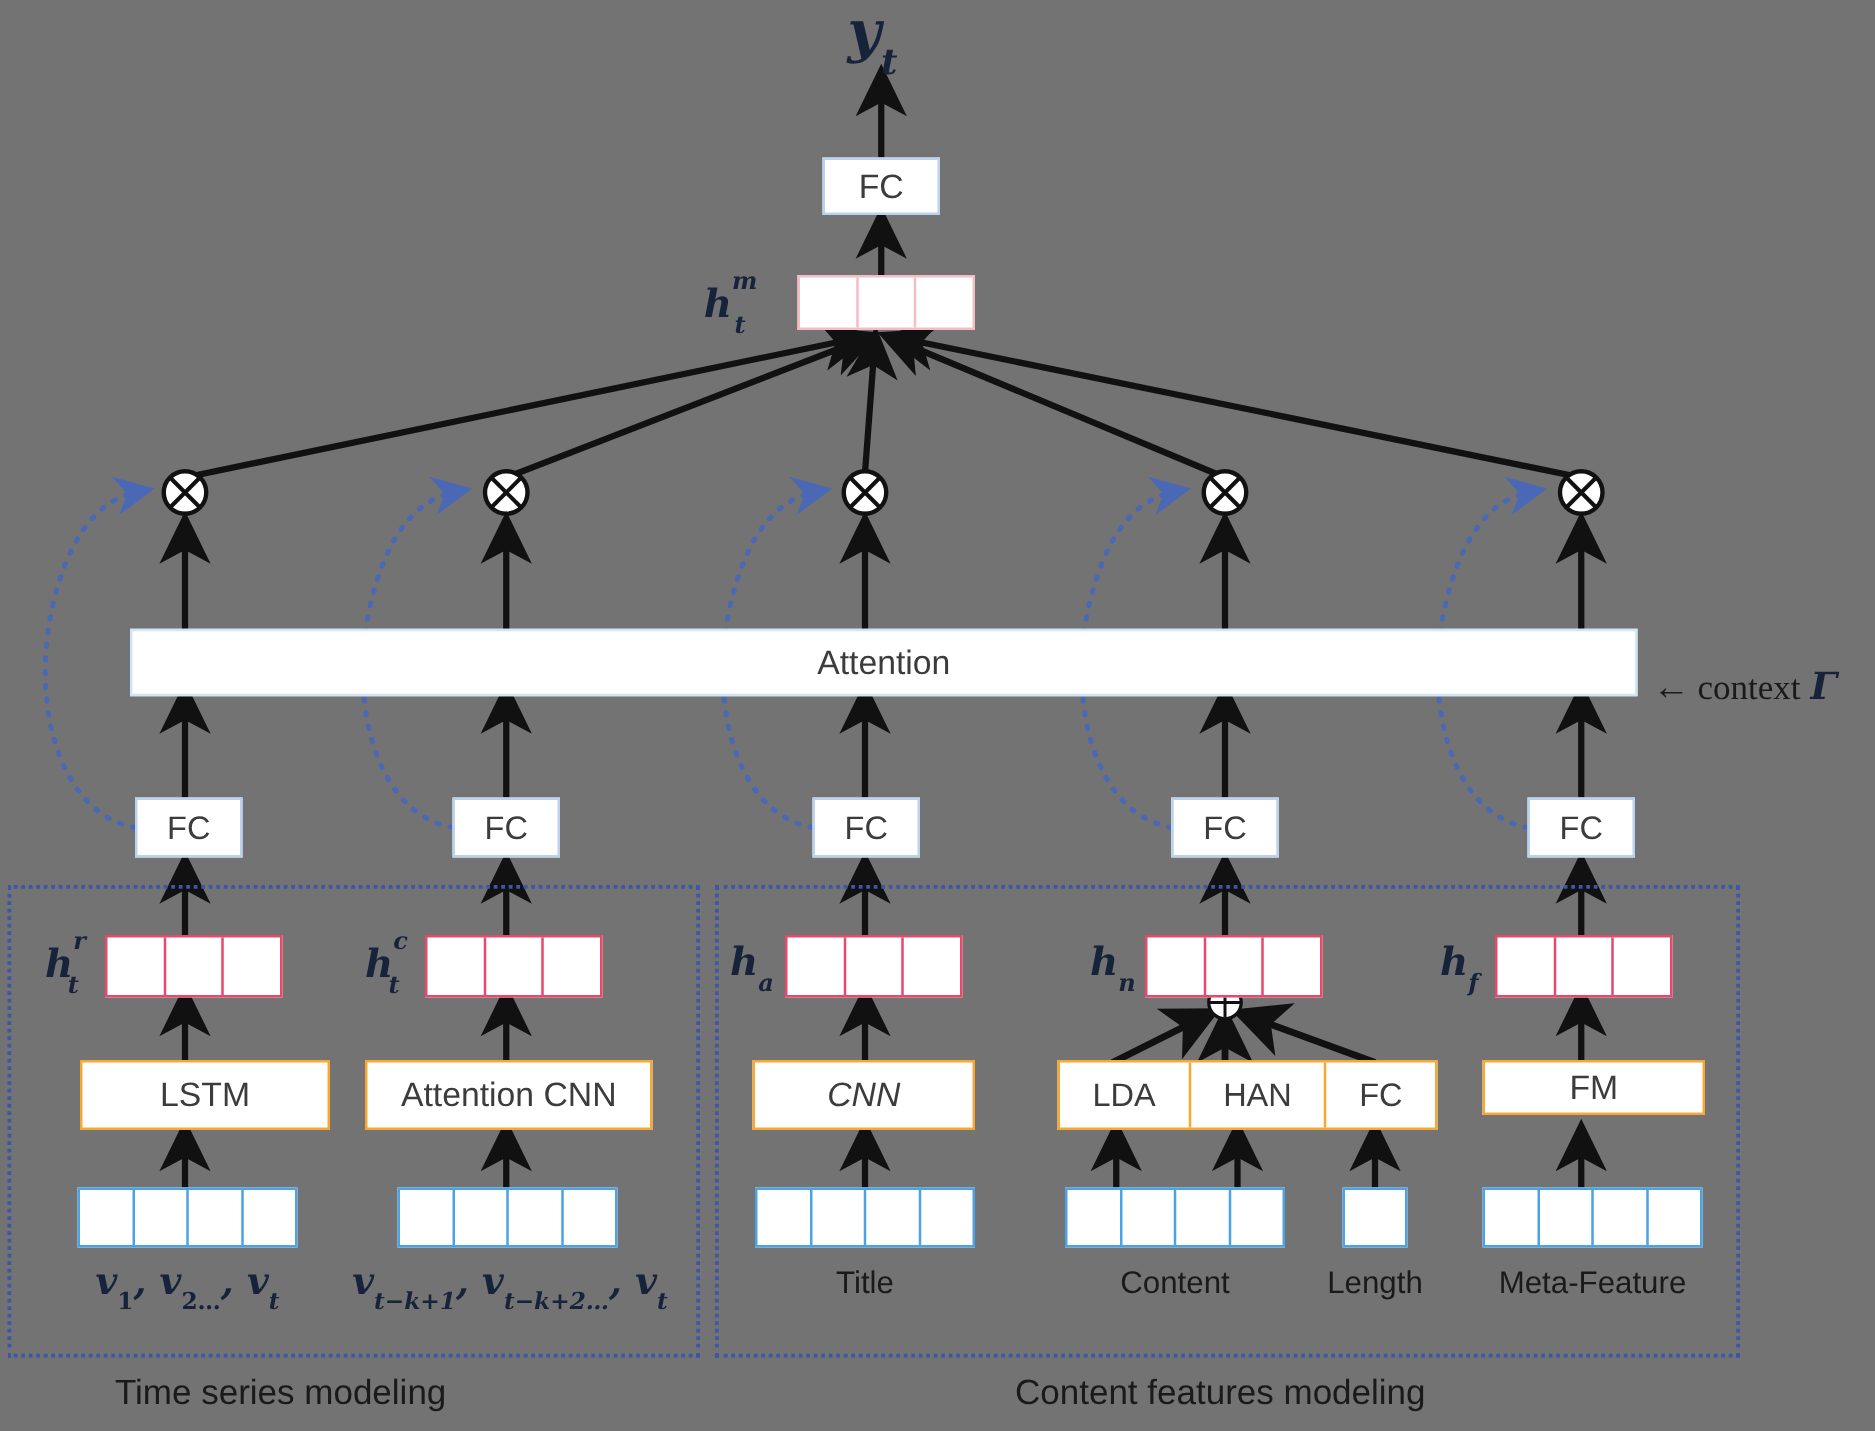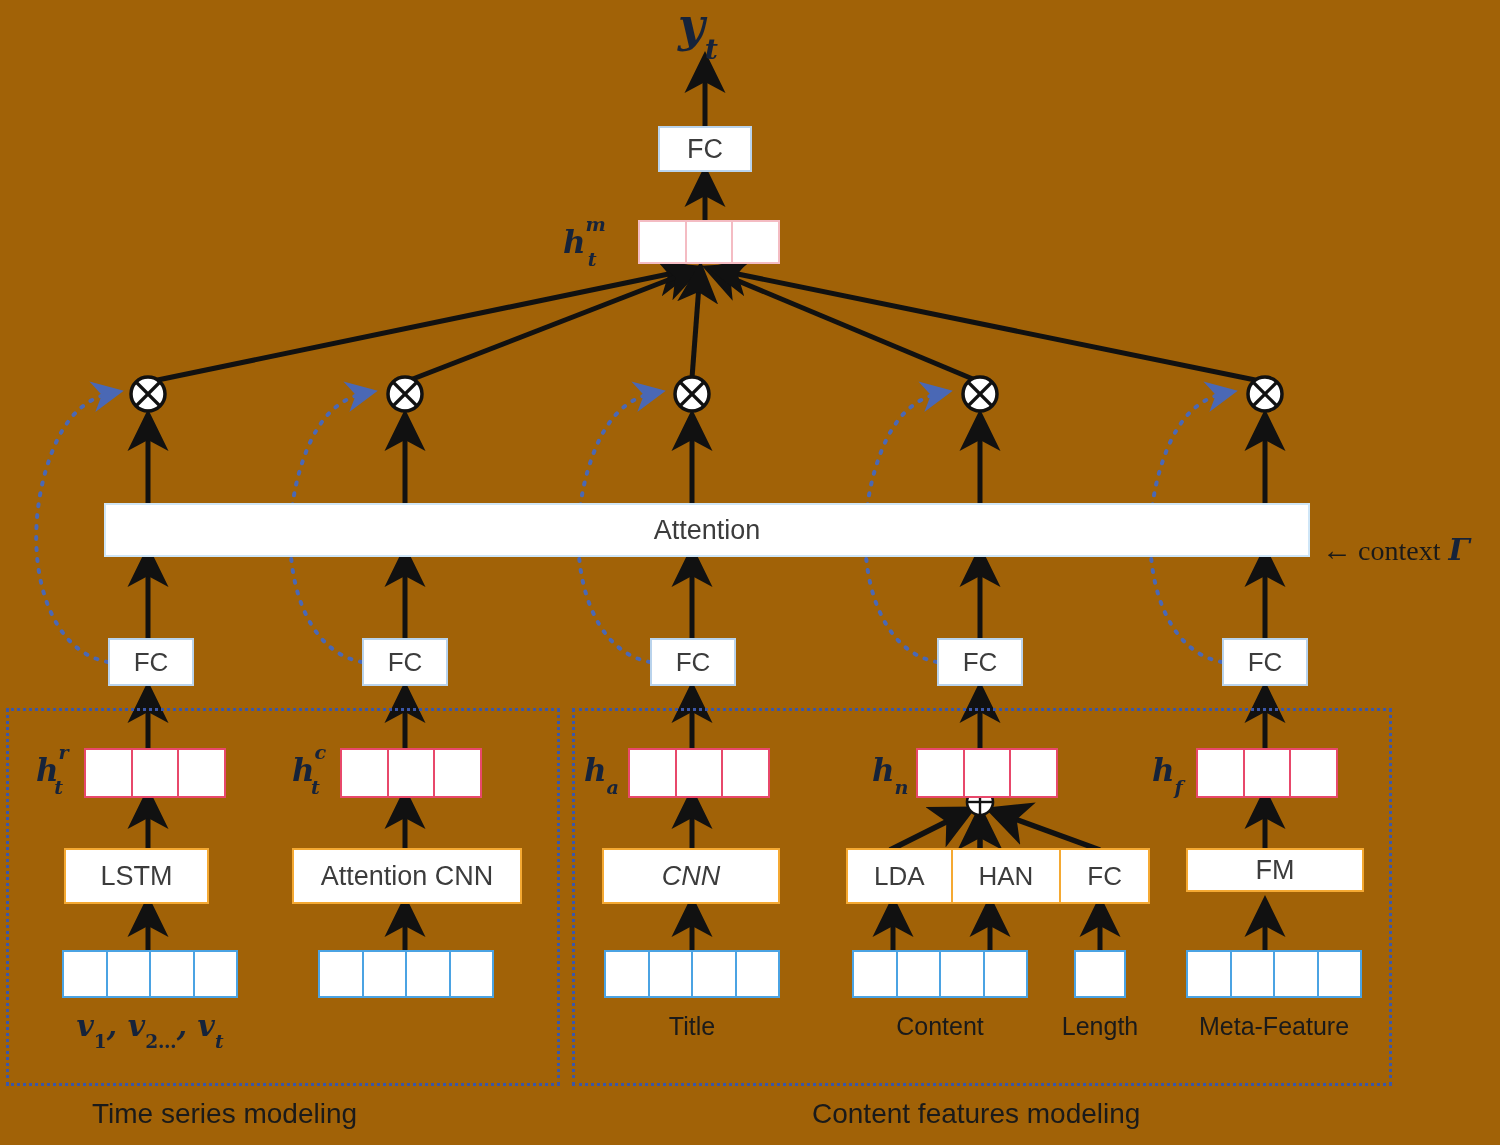--- a/index.html
+++ b/index.html
@@ -4,21 +4,21 @@
 <style>
   html, body {
     margin: 0;
     padding: 0;
     background: #ffffff;
   }
   #canvas {
     position: relative;
     width: 1500px;
     height: 1145px;
-    background: #a16207;
+    background: #737373;
     font-family: "Liberation Sans", sans-serif;
     overflow: hidden;
   }
   #svg-layer {
     position: absolute;
     left: 0;
     top: 0;
     width: 1500px;
     height: 1145px;
   }
@@ -302,21 +302,21 @@
 
   <div class="lbl mathlbl" style="left:1152px; top:752px; font-size:31px;">
     h<span class="sub">f</span>
   </div>
   <div class="cellrow red-row box-red" style="left:1196px; top:748px; width:142px; height:50px;">
     <div class="cell"></div>
     <div class="cell"></div>
     <div class="cell"></div>
   </div>
 
-  <div class="node box-orange" style="left:64px; top:848px; width:145px; height:56px; font-size:27px;">
+  <div class="node box-orange" style="left:64px; top:848px; width:200px; height:56px; font-size:27px;">
     <span>LSTM</span>
   </div>
   <div class="node box-orange" style="left:292px; top:848px; width:230px; height:56px; font-size:27px;">
     <span>Attention CNN</span>
   </div>
   <div class="node box-orange" style="left:602px; top:848px; width:178px; height:56px; font-size:27px;font-style:italic;">
     <span>CNN</span>
   </div>
 
   <div class="cellrow orange-row box-orange" style="left:846px; top:848px; width:304px; height:56px; font-size:26px; color:#3c3c3c;">
@@ -365,20 +365,23 @@
   <div class="cellrow cyan-row box-cyan" style="left:1186px; top:950px; width:176px; height:48px;">
     <div class="cell"></div>
     <div class="cell"></div>
     <div class="cell"></div>
     <div class="cell"></div>
   </div>
 
   <div class="mathlbl" style="position:absolute; left:62px; top:1008px; width:176px; text-align:center; font-size:30px;">
     v<span class="sub" style="font-style:normal;">1</span>, v<span class="sub" style="font-style:normal;">2…</span>, v<span class="sub">t</span>
   </div>
+  <div class="mathlbl" style="position:absolute; left:278px; top:1008px; width:260px; text-align:center; font-size:30px;">
+    v<span class="sub">t−k+1</span>, v<span class="sub">t−k+2…</span>, v<span class="sub">t</span>
+  </div>
   <div class="bottom-lbl" style="left:604px; top:1012px; width:176px;">
     <span>Title</span>
   </div>
   <div class="bottom-lbl" style="left:852px; top:1012px; width:176px;">
     <span>Content</span>
   </div>
   <div class="bottom-lbl" style="left:1040px; top:1012px; width:120px;">
     <span>Length</span>
   </div>
   <div class="bottom-lbl" style="left:1170px; top:1012px; width:208px;">

